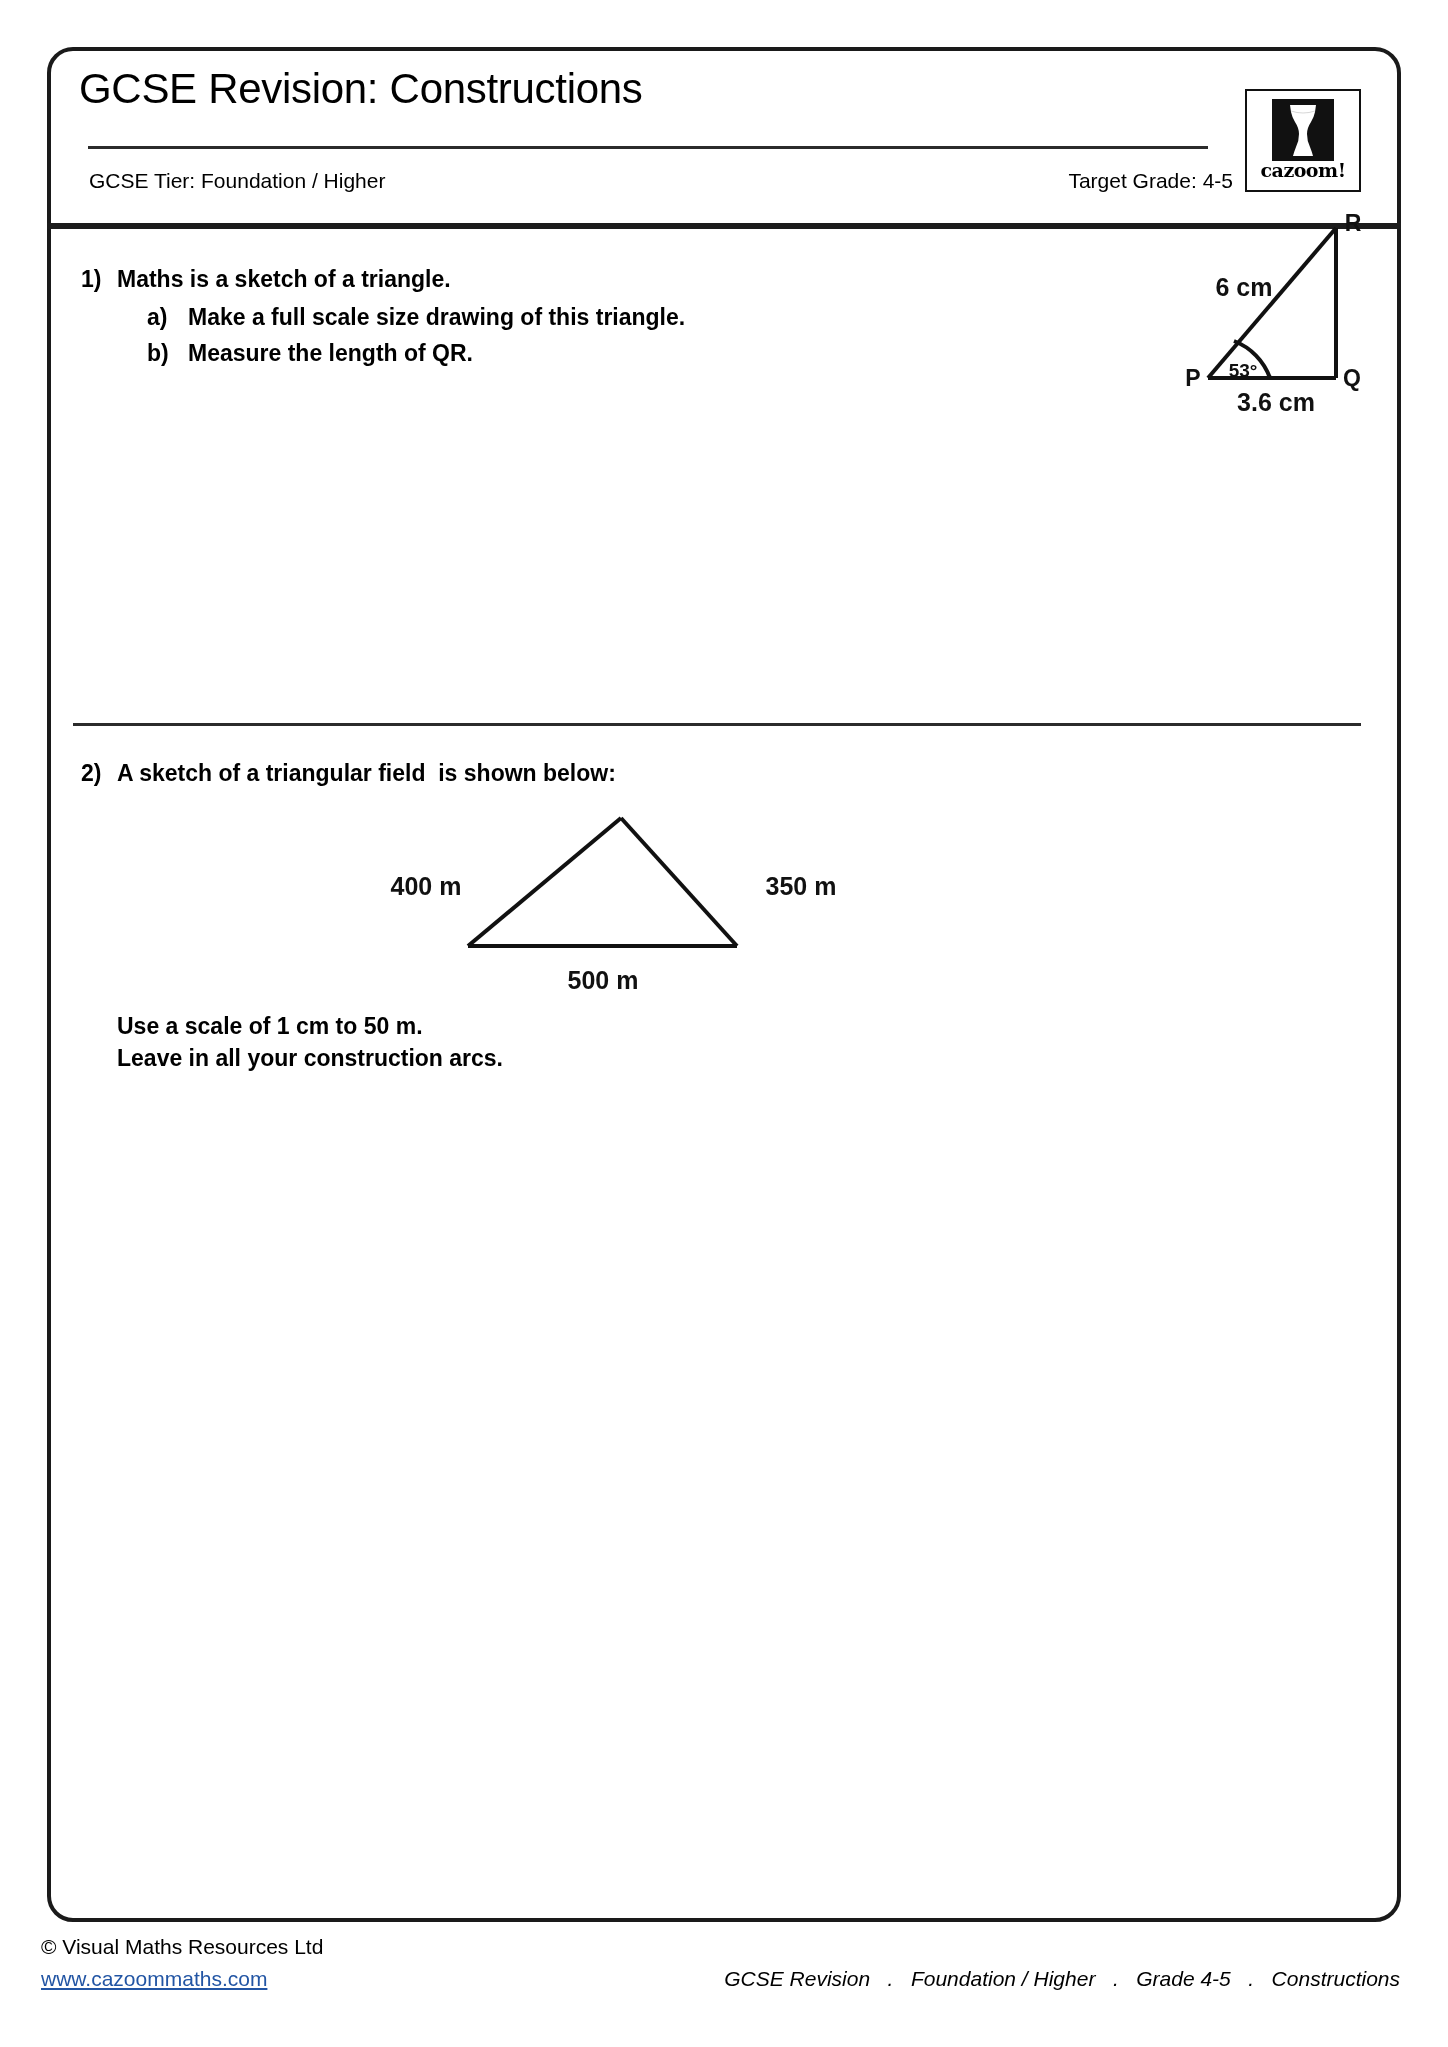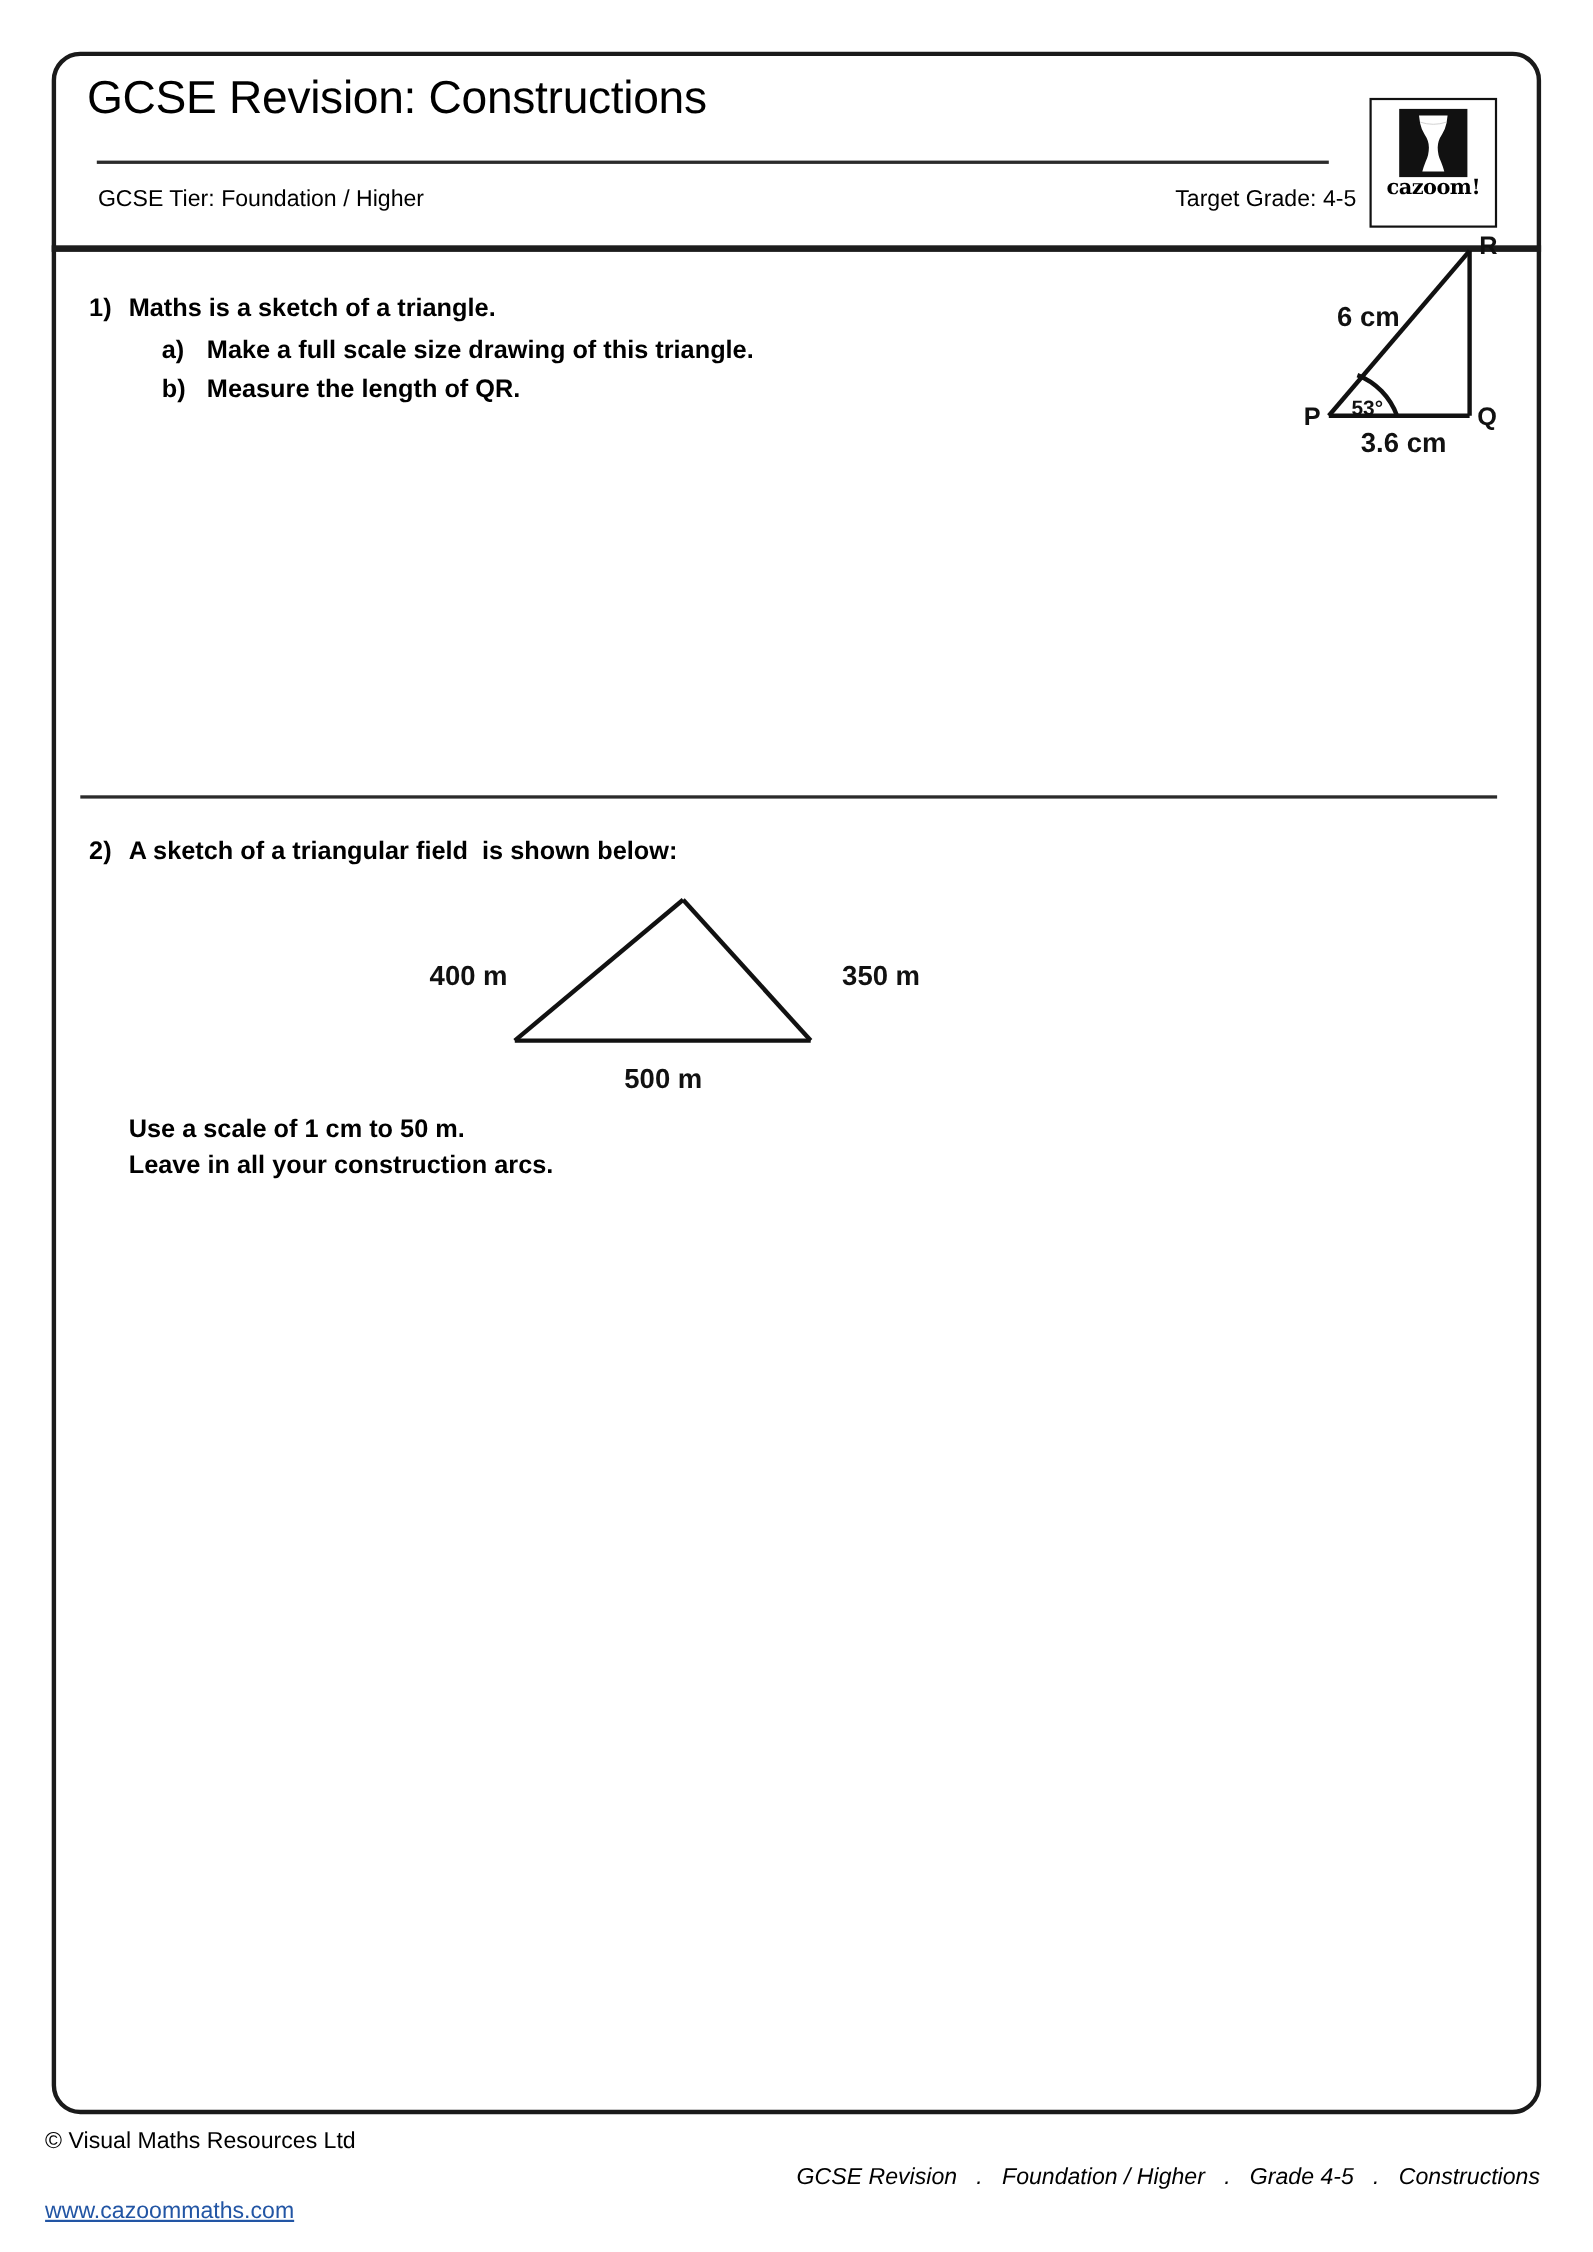--- a/index.html
+++ b/index.html
@@ -56,21 +56,21 @@
     width: 462px;
     text-align: right;
     font-size: 21px;
     white-space: nowrap;
   }
 
   
   #logo-box {
     position: absolute;
     left: 1194px; top: 38px;
-    width: 116px; height: 118px;
+    width: 116px; height: 103px;
     border: 2px solid #111;
     background: #fff;
   }
   #logo-square {
     position: absolute;
     left: 25px; top: 8px;
     width: 62px; height: 62px;
     background: #111;
   }
   #logo-goblet {
@@ -174,21 +174,20 @@
     font-size: 21px;
     white-space: nowrap;
   }
   #footer-link {
     position: absolute;
     left: 41px; top: 32px;
     font-size: 21px;
     color: #2255a4;
     text-decoration: underline;
     white-space: nowrap;
-    margin-top: 31px;
   }
   #footer-meta {
     position: absolute;
     left: 470px; top: 32px;
     width: 930px;
     text-align: right;
     font-size: 21px;
     white-space: pre;
     font-style: italic;
   }

